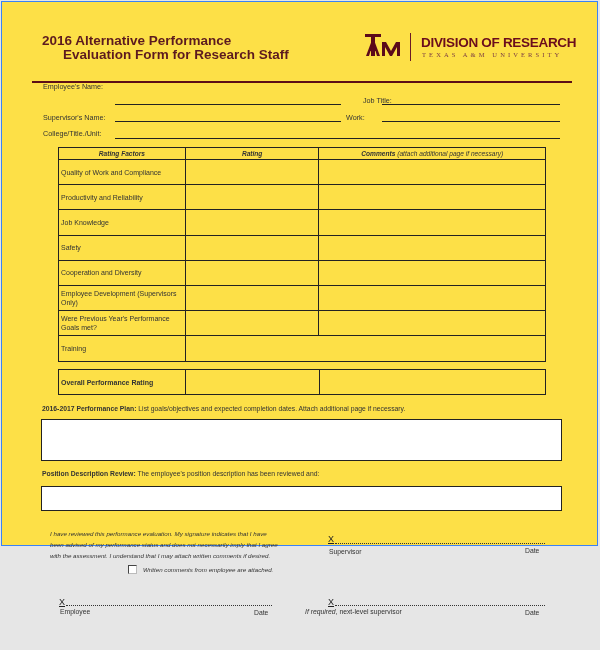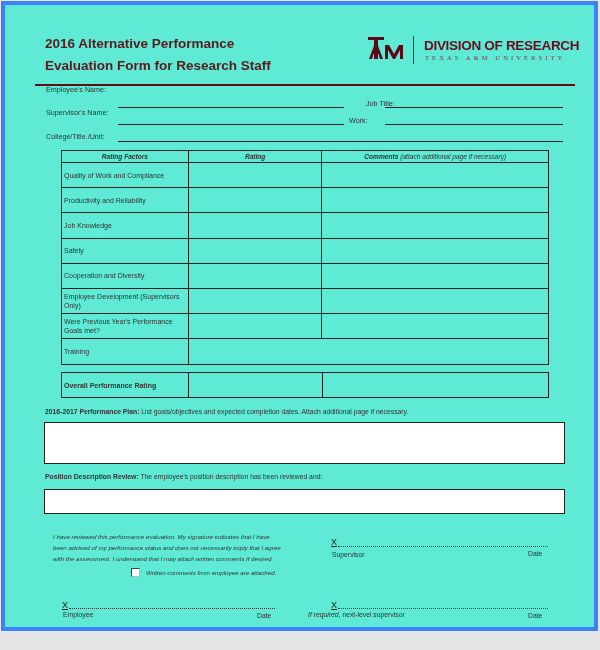--- a/index.html
+++ b/index.html
@@ -1,18 +1,18 @@
 <!DOCTYPE html>
 <html><head>
 <meta charset="utf-8">
 <style>
   * { box-sizing: border-box; margin: 0; padding: 0; }
   html, body { width: 600px; height: 650px; background: #e6e6e6; overflow: hidden; }
   body { font-family: "Liberation Sans", sans-serif; color: #222; position: relative; }
-  .page { position: absolute; left: 1px; top: 1px; width: 597px; height: 630px; background: #5eead4; border: 4px solid #3b82f6; }
+  .page { position: absolute; left: 1px; top: 1px; width: 597px; height: 545px; background: #fde047; border: 1px solid #3b82f6; }
   .abs { position: absolute; }
   .title { left: 40px; color: #5c1a1f; font-weight: bold; font-size: 13.5px; line-height: 18px; }
   .hr-maroon { left: 30px; top: 79px; width: 540px; height: 2px; background: #5c0f16; }
   .logo { left: 362px; top: 30px; }
   .atm { font-family: "Liberation Serif", serif; font-weight: bold; color: #5c0a1a; font-size: 22px; letter-spacing: -1px; position: absolute; left: 0; top: 0; }
   .atm-bar { position: absolute; left: 46px; top: 1px; width: 1px; height: 28px; background: #6b1a26; }
   .div-title { position: absolute; left: 57px; top: 3px; color: #6b0d1c; font-weight: bold; font-size: 13.5px; letter-spacing: -0.3px; white-space: nowrap; }
   .div-sub { position: absolute; left: 58px; top: 19px; color: #7a3a44; font-family: "Liberation Serif", serif; font-size: 6.5px; letter-spacing: 3.1px; white-space: nowrap; }
   .lbl { font-size: 7.2px; color: #333; white-space: nowrap; }
   .uline { height: 1px; background: #222; }
@@ -29,21 +29,21 @@
   .sigline { height: 0; border-bottom: 1px dotted #333; }
   .sigx { font-size: 9px; text-decoration: underline; color: #222; }
   .checkbox { width: 9px; height: 9px; border: 1px solid #444; border-right-color: #bbb; border-bottom-color: #bbb; background: #fff; }
 </style>
 </head>
 <body>
 
 <div class="page">
 
   <div class="abs title" style="top:30px;">2016 Alternative Performance</div>
-  <div class="abs title" style="top:52px;">Evaluation Form for Research Staff</div>
+  <div class="abs title" style="top:44px;margin-left:21px;">Evaluation Form for Research Staff</div>
 
   <div class="abs logo">
     <div class="atm">
       <svg width="42" height="30" viewBox="0 0 42 30">
         <rect x="1" y="2" width="16" height="3" fill="#5c0a1a"></rect>
         <rect x="7" y="2" width="4" height="22" fill="#5c0a1a"></rect>
         <path d="M2 24 L8 8 L10 8 L16 24 L13 24 L11.5 19 L6.5 19 L5 24 Z M7.3 16.5 L10.7 16.5 L9 11 Z" fill="#5c0a1a"></path>
         <path d="M18 10 L22 10 L27 19 L32 10 L36 10 L36 24 L33 24 L33 15 L28 24 L26 24 L21 15 L21 24 L18 24 Z" fill="#5c0a1a"></path>
       </svg>
     </div>
@@ -52,21 +52,21 @@
     <div class="div-sub">TEXAS A&amp;M UNIVERSITY</div>
   </div>
 
   <div class="abs hr-maroon"></div>
 
   <div class="abs lbl" style="left:41px; top:80px;">Employee's Name:</div>
   <div class="abs uline" style="left:113px; top:102px; width:226px;"></div>
   <div class="abs lbl" style="left:344px; top:94px;margin-left:17px;">Job Title:</div>
   <div class="abs uline" style="left:380px; top:102px; width:178px;"></div>
 
-  <div class="abs lbl" style="left:41px; top:103px;">Supervisor's Name:</div>
+  <div class="abs lbl" style="left:41px; top:111px;">Supervisor's Name:</div>
   <div class="abs uline" style="left:113px; top:119px; width:226px;"></div>
   <div class="abs lbl" style="left:344px; top:111px;">Work:</div>
   <div class="abs uline" style="left:380px; top:119px; width:178px;"></div>
 
   <div class="abs lbl" style="left:41px; top:127px;">College/Title./Unit:</div>
   <div class="abs uline" style="left:113px; top:136px; width:445px;"></div>
 
   <table class="rt">
     <colgroup>
         <col style="width:127px">

